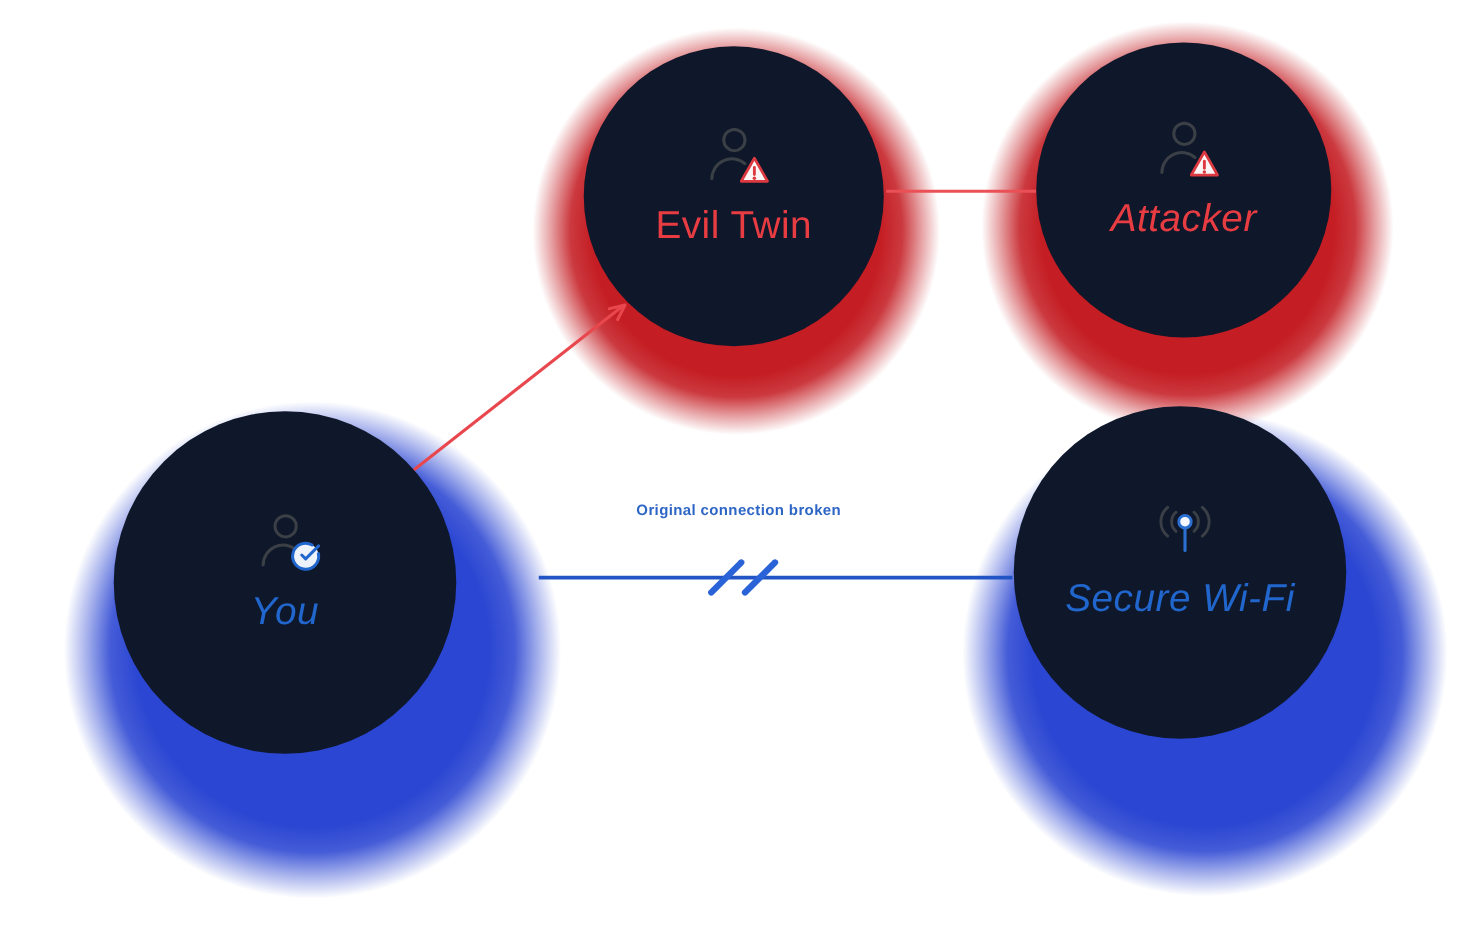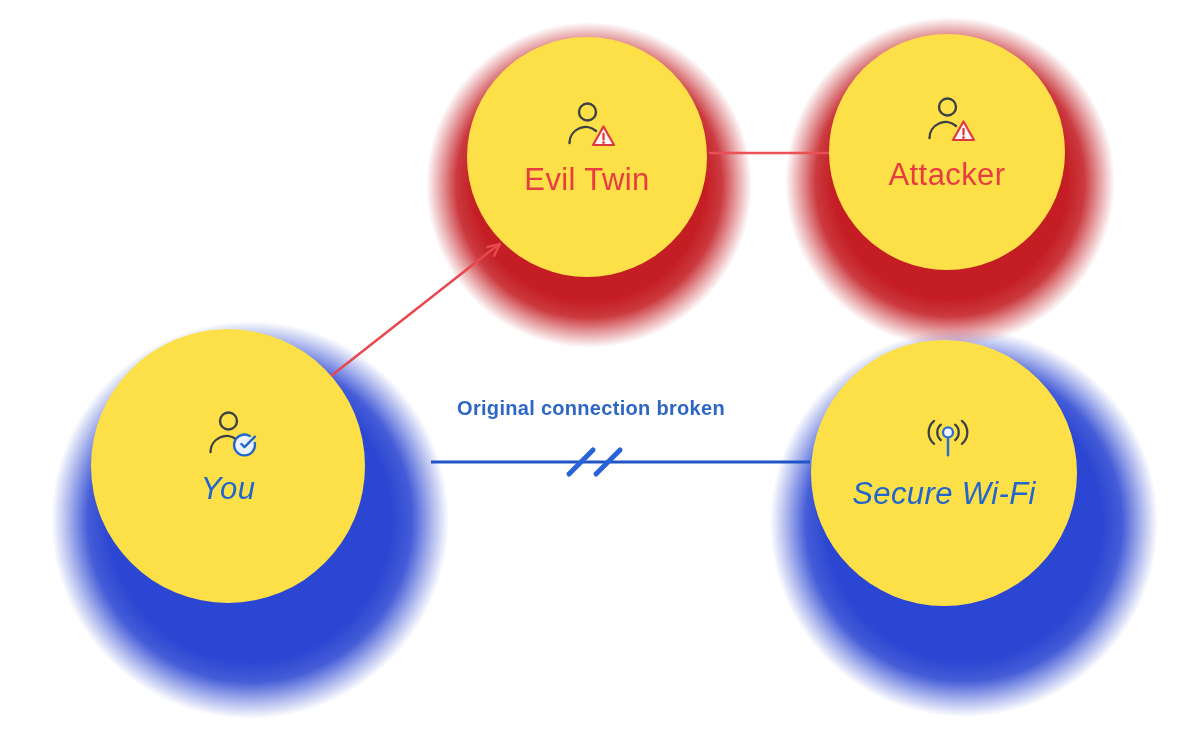--- a/index.html
+++ b/index.html
@@ -16,32 +16,32 @@
       rgba(43,70,210,0.0) 97%);
   }
   .glow.red {
     background: radial-gradient(closest-side,
       #c41e24 0%, #c41e24 69%,
       rgba(196,30,36,0.88) 79%,
       rgba(196,30,36,0.38) 89%,
       rgba(196,30,36,0.0) 97%);
   }
   .bubble {
-    position:absolute; border-radius:50%; background:#fde047; z-index:10;
+    position:absolute; border-radius:50%; background:#0f172a; z-index:10;
     display:flex; align-items:center; justify-content:center;
   }
   .content { display:flex; flex-direction:column; align-items:center; transform:translateY(-8px); }
   .content .nodeicon { margin-bottom:14px; margin-left:8px; }
   .label { font-size:31px; letter-spacing:0.4px; font-weight:500; line-height:34px; white-space:nowrap; }
   .label.blue { color:#2166cc;font-style:italic; }
   .label.red  { color:#e73c42; }
   #edges { position:absolute; left:0; top:0; z-index:5; pointer-events:none; }
   #edge-caption {
     position:absolute; left:441px; top:399px; width:300px; z-index:6;
-    text-align:center; font-size:20px; font-weight:700; letter-spacing:0.3px;
+    text-align:center; font-size:12px; font-weight:700; letter-spacing:0.3px;
     color:#2e66c6; line-height:19px;
   }
 </style>
 </head>
 <body>
 
 <div id="canvas">
 
   <div class="node">
     <div class="glow blue" style="left:45px; top:315px; width:410px; height:410px;"></div>
@@ -70,38 +70,38 @@
           <line x1="38.5" y1="33" x2="38.5" y2="38.6" stroke="#dc3a40" stroke-width="2.3" stroke-linecap="round"></line>
           <circle cx="38.5" cy="41.6" r="1.4" fill="#dc3a40"></circle>
         </svg>
         <div class="label red">Evil Twin</div>
       </div>
     </div>
   </div>
 
   <div class="node">
     <div class="glow blue" style="left:764px; top:323px; width:400px; height:400px;"></div>
-    <div class="bubble" style="left:811px; top:340px; width:266px; height:266px;text-align:center;">
+    <div class="bubble" style="left:811px; top:325px; width:266px; height:266px;text-align:center;">
       <div class="content">
         <svg class="nodeicon" width="56" height="44" viewBox="0 0 56 46" fill="none">
           <path d="M13.5 2 A15.5 15.5 0 0 0 13.5 26" stroke="#3b4046" stroke-width="2.4" stroke-linecap="round"></path>
           <path d="M20.5 6 A10.5 10.5 0 0 0 20.5 22" stroke="#3b4046" stroke-width="2.4" stroke-linecap="round"></path>
           <path d="M42.5 2 A15.5 15.5 0 0 1 42.5 26" stroke="#3b4046" stroke-width="2.4" stroke-linecap="round"></path>
           <path d="M35.5 6 A10.5 10.5 0 0 1 35.5 22" stroke="#3b4046" stroke-width="2.4" stroke-linecap="round"></path>
           <line x1="28" y1="19.5" x2="28" y2="38" stroke="#2b6fd0" stroke-width="2.6" stroke-linecap="round"></line>
           <circle cx="28" cy="14" r="5.2" fill="#f4f8fe" stroke="#2b6fd0" stroke-width="2.4"></circle>
         </svg>
         <div class="label blue">Secure Wi-Fi</div>
       </div>
     </div>
   </div>
 
   <div class="node">
     <div class="glow red" style="left:780px; top:12px; width:340px; height:340px;"></div>
-    <div class="bubble" style="left:829px; top:34px; width:236px; height:236px;">
+    <div class="bubble" style="left:829px; top:34px; width:236px; height:236px;font-style:italic;">
       <div class="content">
         <svg class="nodeicon" width="52" height="48" viewBox="0 0 52 48" fill="none">
           <circle cx="22.5" cy="11" r="8.5" stroke="#3b4046" stroke-width="2.4"></circle>
           <path d="M4.5 42 a16 16 0 0 1 26.5 -12" stroke="#3b4046" stroke-width="2.4" stroke-linecap="round"></path>
           <path d="M38.5 25.5 L49 44 L28 44 Z" fill="#fdf5f5" stroke="#dc3a40" stroke-width="2.2" stroke-linejoin="round"></path>
           <line x1="38.5" y1="33" x2="38.5" y2="38.6" stroke="#dc3a40" stroke-width="2.3" stroke-linecap="round"></line>
           <circle cx="38.5" cy="41.6" r="1.4" fill="#dc3a40"></circle>
         </svg>
         <div class="label red">Attacker</div>
       </div>

